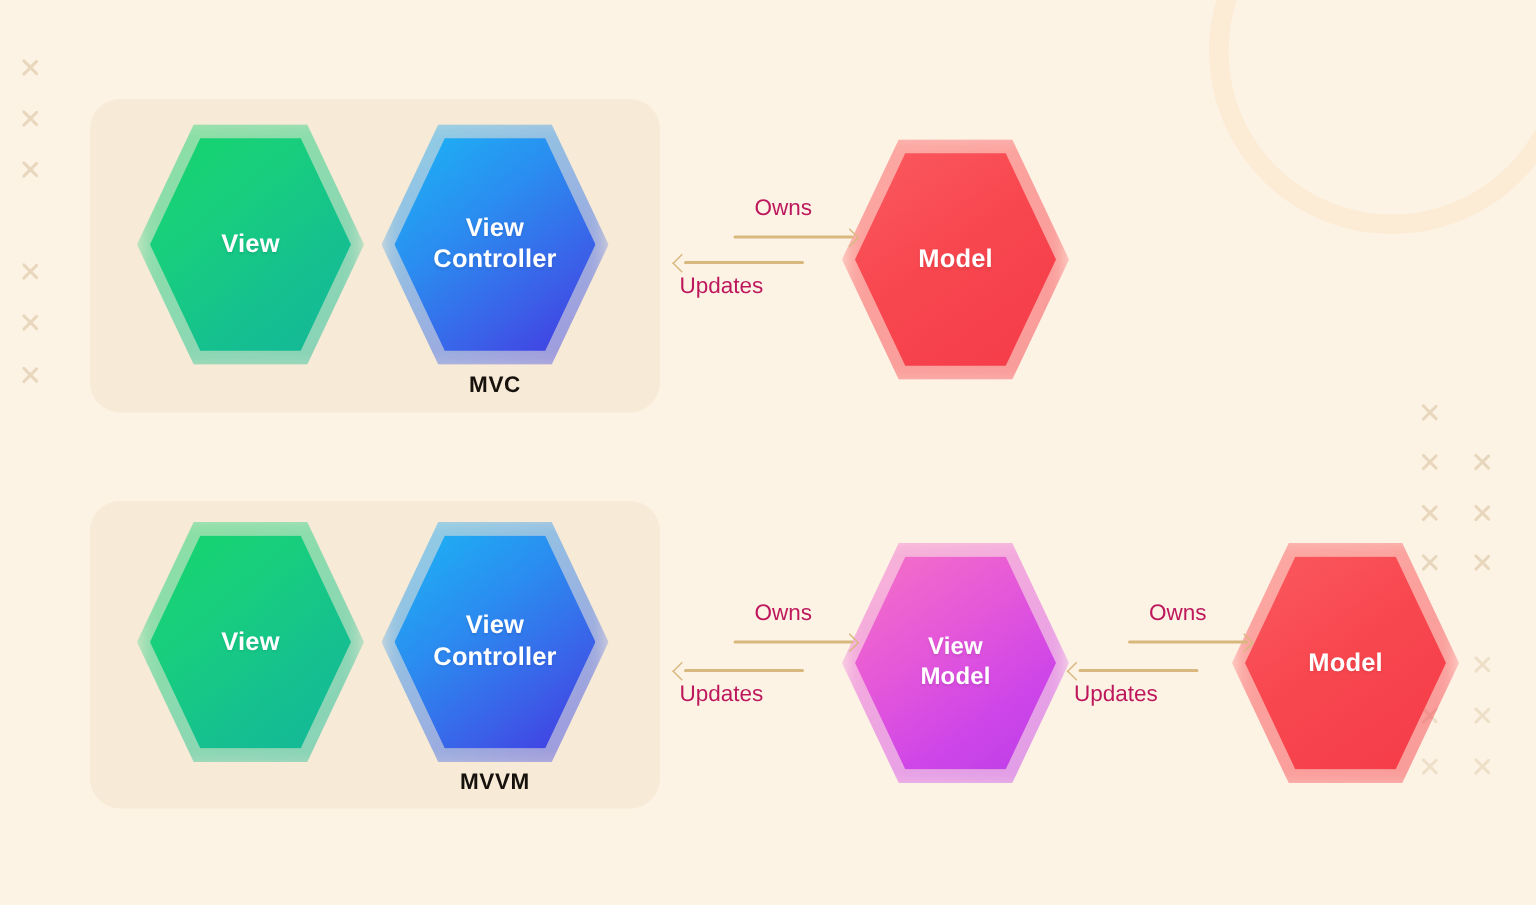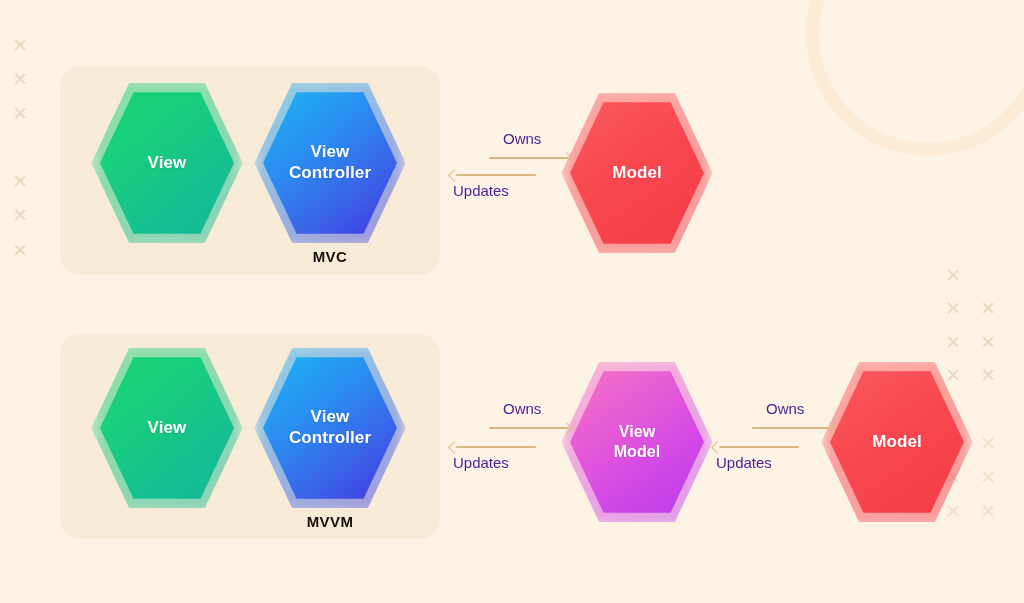--- a/index.html
+++ b/index.html
@@ -108,21 +108,21 @@
     font-size: 15px;
     letter-spacing: 0.4px;
     text-align: center;
   }
 
   
   .arrow-group { position: absolute; }
   .arrow-label {
     position: absolute;
     font-size: 15px;
-    color: #4c1d95;
+    color: #be185d;
     white-space: nowrap;
   }
   .arrow-line {
     position: absolute;
     height: 1.6px;
     background: #d9b87f;
     border-radius: 2px;
   }
   .arrow-head {
     position: absolute;

